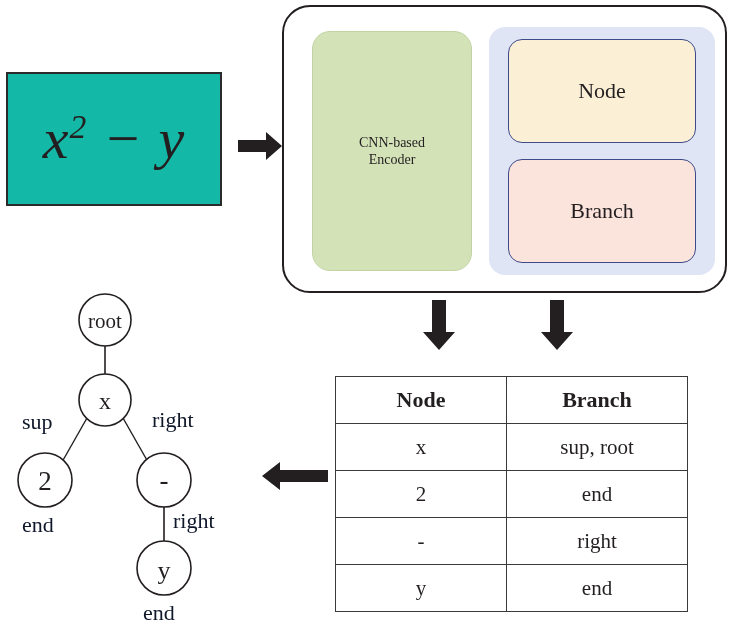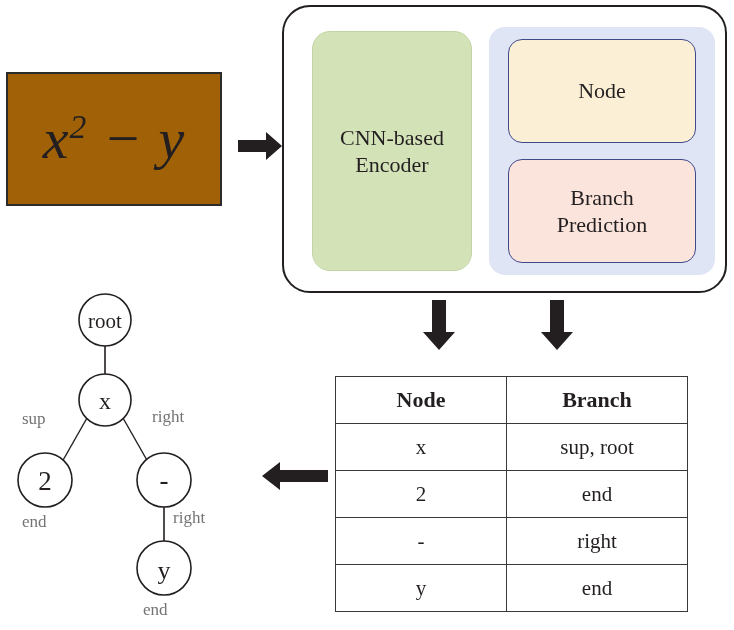--- a/index.html
+++ b/index.html
@@ -23,21 +23,21 @@
   }
 
   
   .formula-box {
     position: absolute;
     left: 6px;
     top: 72px;
     width: 216px;
     height: 134px;
     border: 2px solid #2b2b2b;
-    background: #a16207;
+    background: #14b8a6;
     box-sizing: border-box;
     display: flex;
     align-items: center;
     justify-content: center;
   }
   .formula-text {
     font-family: "Liberation Serif", serif;
     font-style: italic;
     font-size: 58px;
     line-height: 1;
@@ -71,21 +71,21 @@
     background: #d4e2b8;
     border: 1px solid #c3d4a4;
     border-radius: 18px;
     box-sizing: border-box;
     display: flex;
     align-items: center;
     justify-content: center;
     text-align: center;
   }
   .encoder-label {
-    font-size: 22px;
+    font-size: 14px;
     line-height: 1.25;
     padding: 0 6px;
   }
   .heads-panel {
     position: absolute;
     left: 205px;
     top: 20px;
     width: 226px;
     height: 248px;
     background: #dfe5f5;
@@ -153,23 +153,23 @@
   
   .tree-svg {
     position: absolute;
     left: 0;
     top: 285px;
     width: 265px;
     height: 345px;
   }
   .tree-label {
     position: absolute;
-    font-size: 17px;
-    font-family: "Liberation Serif", serif;
-    color: #737373;
+    font-size: 22px;
+    font-family: "Liberation Serif", serif;
+    color: #0f172a;
     white-space: nowrap;
   }
 </style>
 </head>
 <body>
 
 <div class="stage">
 
   <div class="formula-box">
     <div class="formula-text">
@@ -190,21 +190,20 @@
     </div>
     <div class="heads-panel">
       <div class="head-box head-node">
         <div>
           <span>Node</span><br>
         </div>
       </div>
       <div class="head-box head-branch">
         <div>
           <span>Branch</span><br>
-          <span>Prediction</span>
         </div>
       </div>
     </div>
   </div>
 
   <svg class="arrow" style="left:420px; top:298px;" width="38" height="54" viewBox="0 0 38 54">
     <path d="M12 2 L26 2 L26 34 L35 34 L19 52 L3 34 L12 34 Z" fill="#231f20"></path>
   </svg>
 
   <svg class="arrow" style="left:538px; top:298px;" width="38" height="54" viewBox="0 0 38 54">

